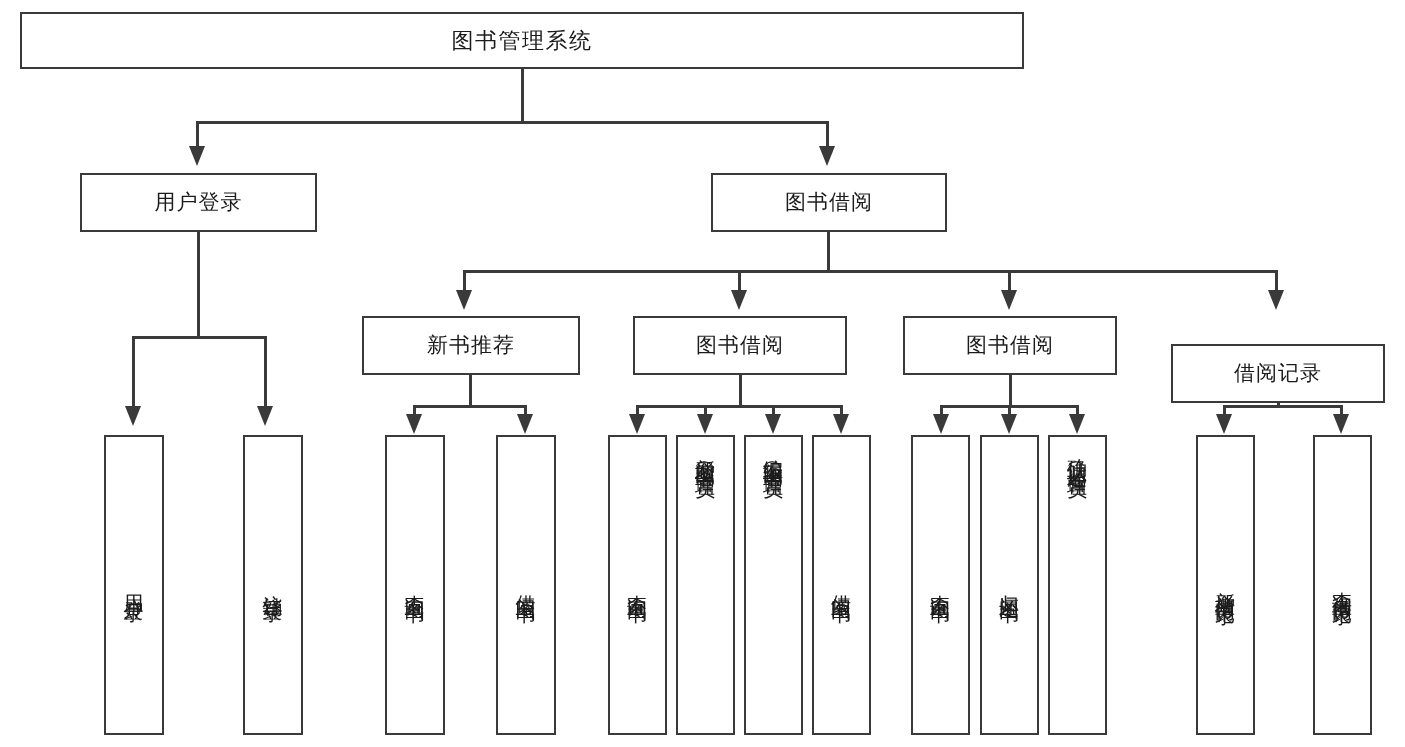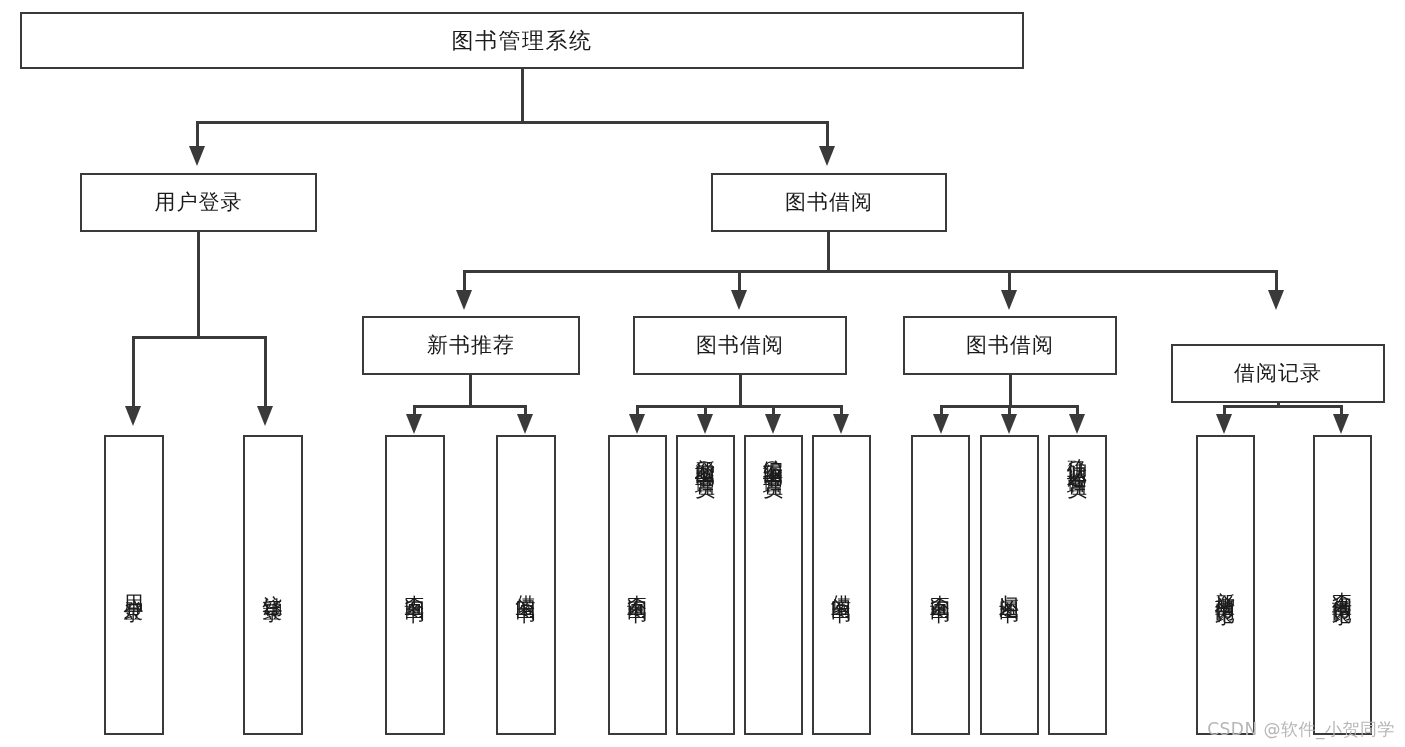--- a/index.html
+++ b/index.html
@@ -221,15 +221,14 @@
     <span class="label">确认归还（管理员）</span>
   </div>
 
   <div class="node vert" style="left:1196px; top:435px; width:59px; height:300px;">
     <span class="label">新增借阅记录</span>
   </div>
   <div class="node vert" style="left:1313px; top:435px; width:59px; height:300px;">
     <span class="label">查询借阅记录</span>
   </div>
 
-  <div id="watermark">CSDN @软件_小贺同学</div>
 
 </div>
 
 </body></html>

